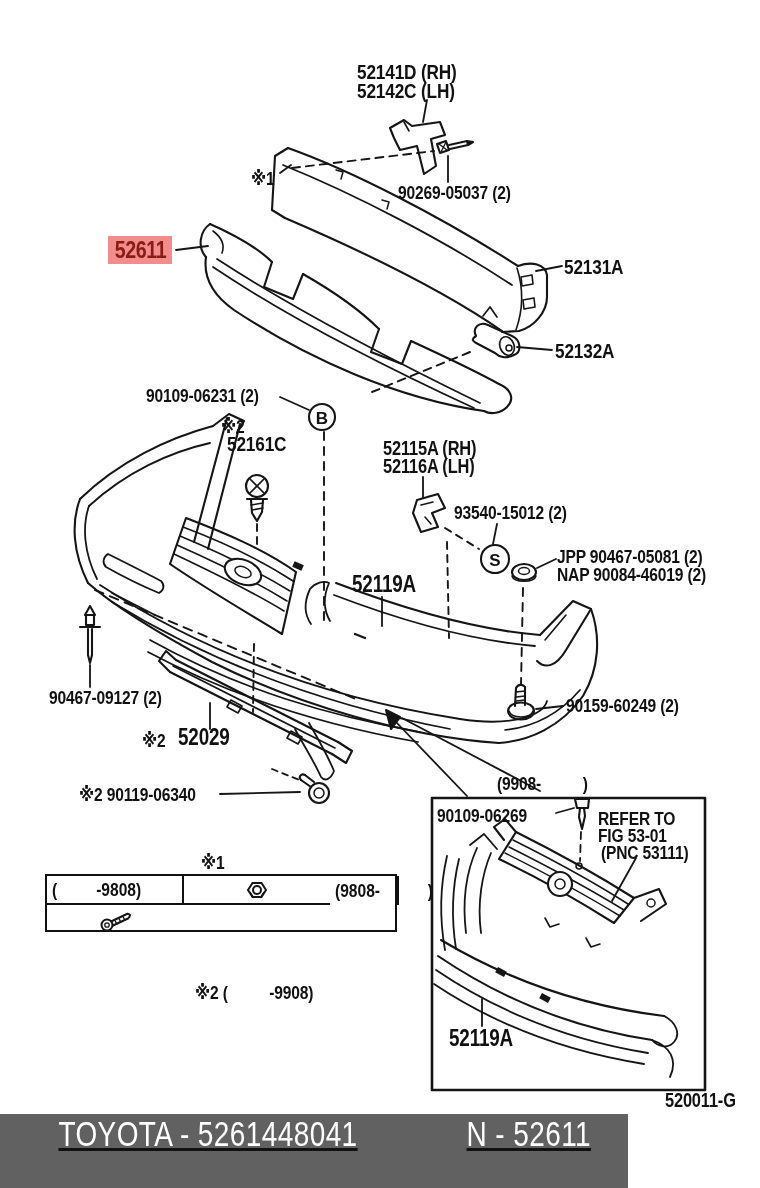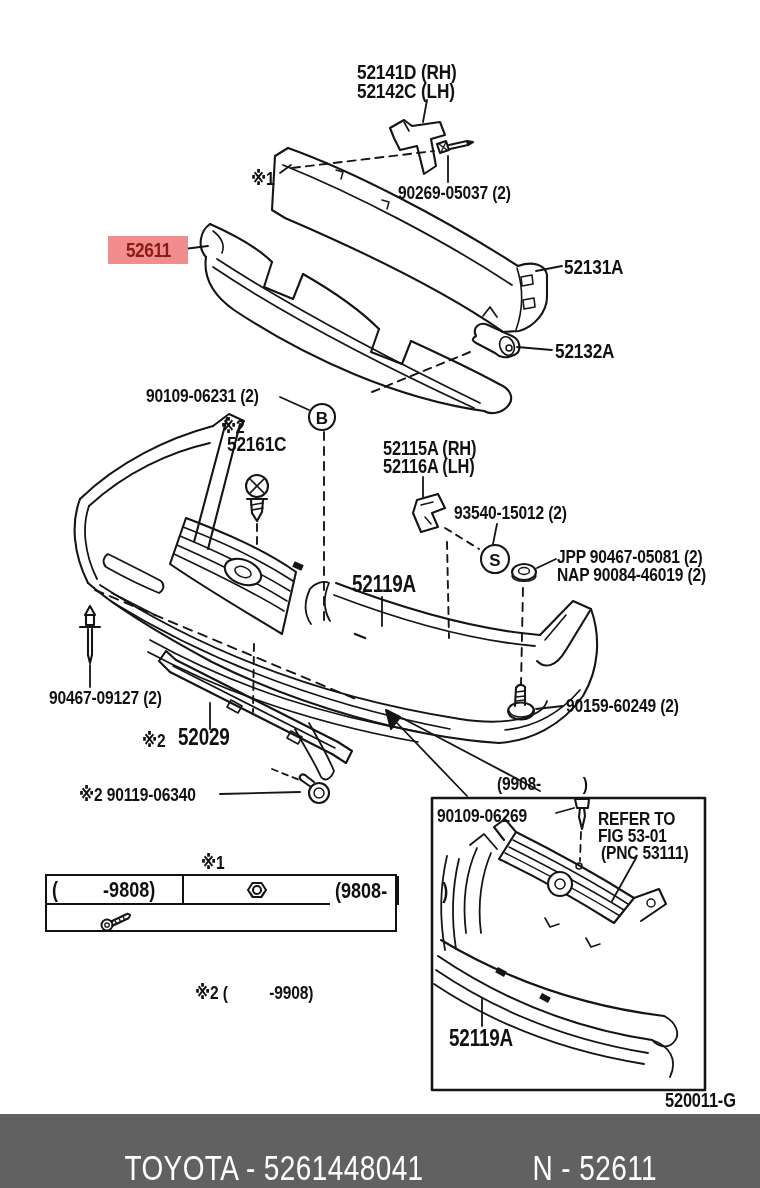--- a/index.html
+++ b/index.html
@@ -32,39 +32,39 @@
   .cl-90119{left:79px;top:785px;}
   .cl-9908{left:497px;top:774px;}
   .cl-90109b{left:437px;top:806px;}
   .cl-refer1{left:598px;top:809px;}
   .cl-refer2{left:598px;top:826px;}
   .cl-refer3{left:601px;top:843px;}
   .cl-52119b{left:449px;top:1027px;}
   .cl-figcode{left:665px;top:1090px;font-size:20px;}
   .cl-note2c{left:195px;top:983px;}
   
-  .hl{position:absolute;left:108px;top:236px;width:80px;height:28px;display:flex;
-      align-items:center;justify-content:center;font-weight:bold;font-size:21px;
+  .hl{position:absolute;left:108px;top:236px;width:64px;height:28px;display:flex;
+      align-items:center;justify-content:center;font-weight:bold;font-size:24px;
       letter-spacing:-0.5px;}
   .hl span{transform:scaleX(0.82);}
   
   .tbl-head{left:201px;top:853px;}
   #ptable{position:absolute;left:45px;top:874px;width:352px;height:58px;
           border:2.5px solid #111;display:grid;grid-template-columns:137px 146px 69px;
           grid-template-rows:29px 29px;box-sizing:border-box;}
   #ptable .cell{border-right:2.5px solid #111;border-bottom:2.5px solid #111;
           display:flex;align-items:center;padding-left:5px;box-sizing:border-box;
-          font-weight:bold;font-size:22px;white-space:pre;}
+          font-weight:bold;font-size:19px;white-space:pre;}
   #ptable .cell>span{transform:scaleX(0.82);transform-origin:left center;display:inline-block;}
   #ptable .last{border-right:none;}
   #ptable .bot{border-bottom:none;}
   #ptable .ic{justify-content:center;padding-left:0;}
   
-  #footer{position:absolute;left:0;top:1114px;width:760px;height:74px;display:flex;
-          align-items:flex-end;justify-content:center;gap:56px;}
+  #footer{position:absolute;left:0;top:1114px;width:628px;height:74px;display:flex;
+          align-items:flex-start;justify-content:center;gap:56px;text-decoration:underline;}
   #footer span{color:#fff;font-size:35px;font-weight:400;letter-spacing:0.5px;
           transform:scaleX(0.80);white-space:pre;}
 </style>
 </head>
 <body>
 
 <div id="stage">
 
   <svg id="art" width="760" height="1112" viewBox="0 0 760 1112" fill="none" stroke="#151515" stroke-width="2.1" stroke-linecap="round" stroke-linejoin="round">
 

